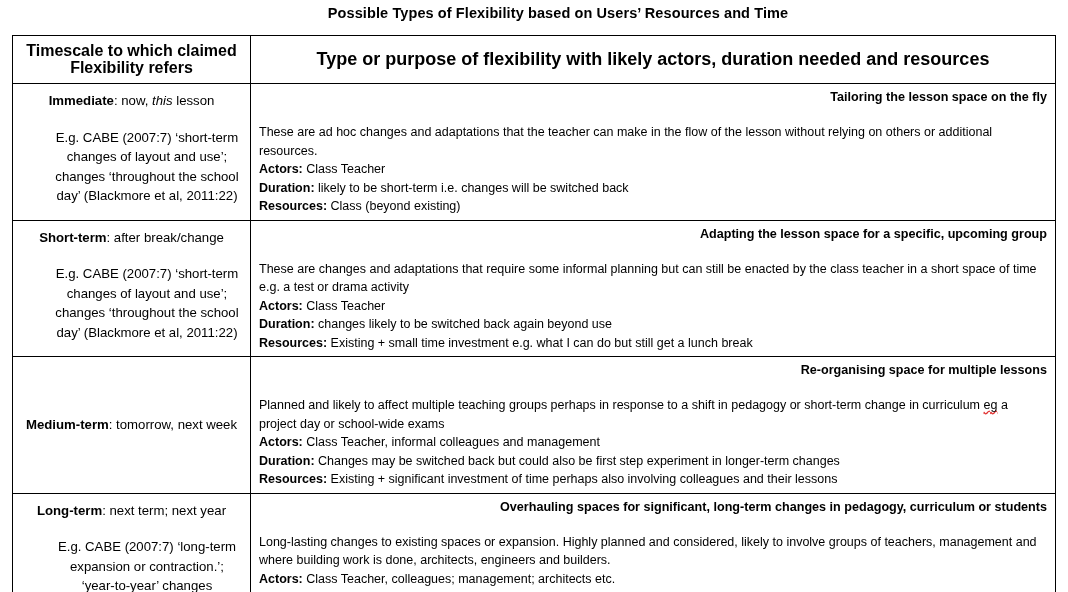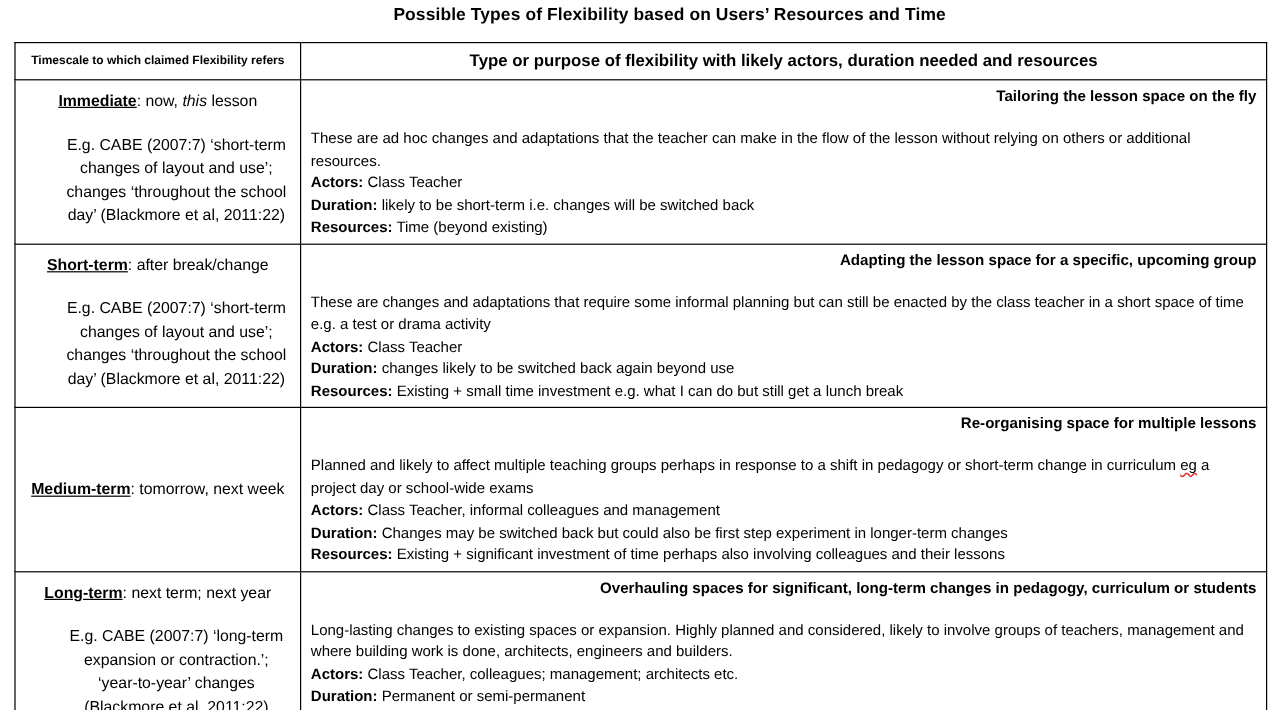--- a/index.html
+++ b/index.html
@@ -52,47 +52,46 @@
   }
 
   col.c-left { width: 238px; }
   col.c-right { width: 805px; }
 
   
   .hdr-cell {
     text-align: center;
     vertical-align: middle !important;
     font-weight: bold;
-    font-size: 10px;
+    font-size: 16px;
     line-height: 17px;
     padding: 6px 6px 7px 6px !important;
   }
   .hdr-cell.right {
-    font-size: 14px;
+    font-size: 18px;
   }
 
   
   .ts-cell {
     text-align: center;
     font-size: 13.2px;
     line-height: 19.5px;
     padding: 7px 10px 8px 10px !important;
   }
   .ts-cell.mid {
     vertical-align: middle !important;
     margin-top: 20px;
   }
   .ts-head {
     display: block;
     margin-bottom: 17px;
   }
   .ts-head.nogap { margin-bottom: 0; }
   .ts-term {
     font-weight: bold;
-    text-decoration: underline;
   }
   .ts-example {
     display: block;
     margin-left: 31px;
   }
 
   
   .desc-cell {
     padding: 5px 8px 4px 8px !important;
     font-size: 12.5px;
@@ -143,21 +142,21 @@
         <td class="ts-cell">
           <span class="ts-head"><span class="ts-term">Immediate</span><span>: now, </span><i>this</i><span> lesson</span></span>
           <span class="ts-example">E.g. CABE (2007:7) ‘short-term changes of layout and use’; changes ‘throughout the school day’ (Blackmore et al, 2011:22)</span>
         </td>
         <td class="desc-cell">
           <span class="desc-title">Tailoring the lesson space on the fly</span>
           <span class="desc-body">
             <span class="desc-line">These are ad hoc changes and adaptations that the teacher can make in the flow of the lesson without relying on others or additional resources.</span>
             <span class="desc-line"><span class="lbl">Actors:</span><span> Class Teacher</span></span>
             <span class="desc-line"><span class="lbl">Duration:</span><span> likely to be short-term i.e. changes will be switched back</span></span>
-            <span class="desc-line"><span class="lbl">Resources:</span><span> Time (beyond existing)</span></span>
+            <span class="desc-line"><span class="lbl">Resources:</span><span> Class (beyond existing)</span></span>
           </span>
         </td>
       </tr>
 
       <tr>
         <td class="ts-cell">
           <span class="ts-head"><span class="ts-term">Short-term</span><span>: after break/change</span></span>
           <span class="ts-example">E.g. CABE (2007:7) ‘short-term changes of layout and use’; changes ‘throughout the school day’ (Blackmore et al, 2011:22)</span>
         </td>
         <td class="desc-cell">

